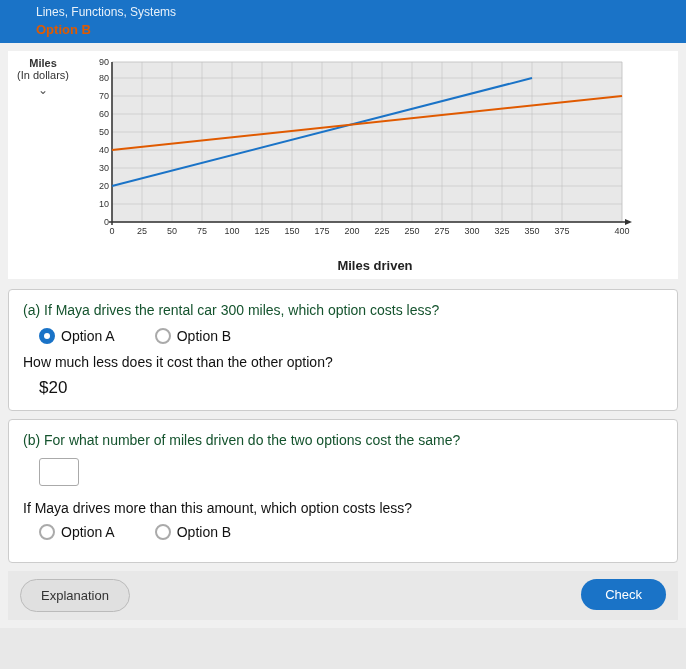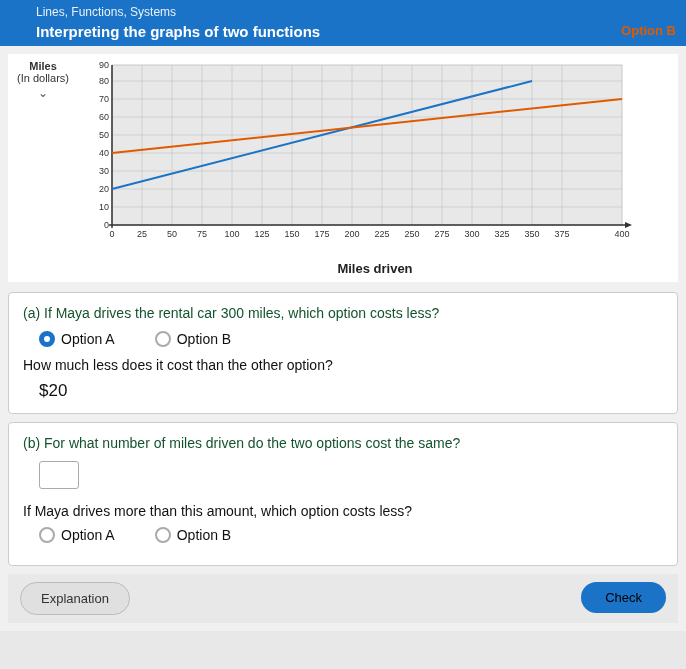--- a/index.html
+++ b/index.html
@@ -179,32 +179,31 @@
       color: #333;
     }
 
     .btn-check {
       background: #1a73c7;
       border: none;
       border-radius: 20px;
       padding: 8px 24px;
       font-size: 13px;
       cursor: pointer;
-      color: #000000;
+      color: #ffffff;
     }
   </style>
 </head>
 <body>
 
 <div style="position:relative;">
 
   <div class="top-bar">
     <div class="breadcrumb">Lines, Functions, Systems</div>
     <div style="display:flex; justify-content:space-between; align-items:center;">
-      <div class="subtitle">Interpreting the graphs of two functions</div>
       <div style="color:#e05a00; font-weight:bold; font-size:13px;">Option B</div>
     </div>
   </div>
 
   <div class="content">
 
     <div class="graph-container">
       <div class="y-axis-label-container">
         <div class="y-axis-label-top">Miles</div>
         <div class="y-axis-label-sub">(In dollars)</div>

